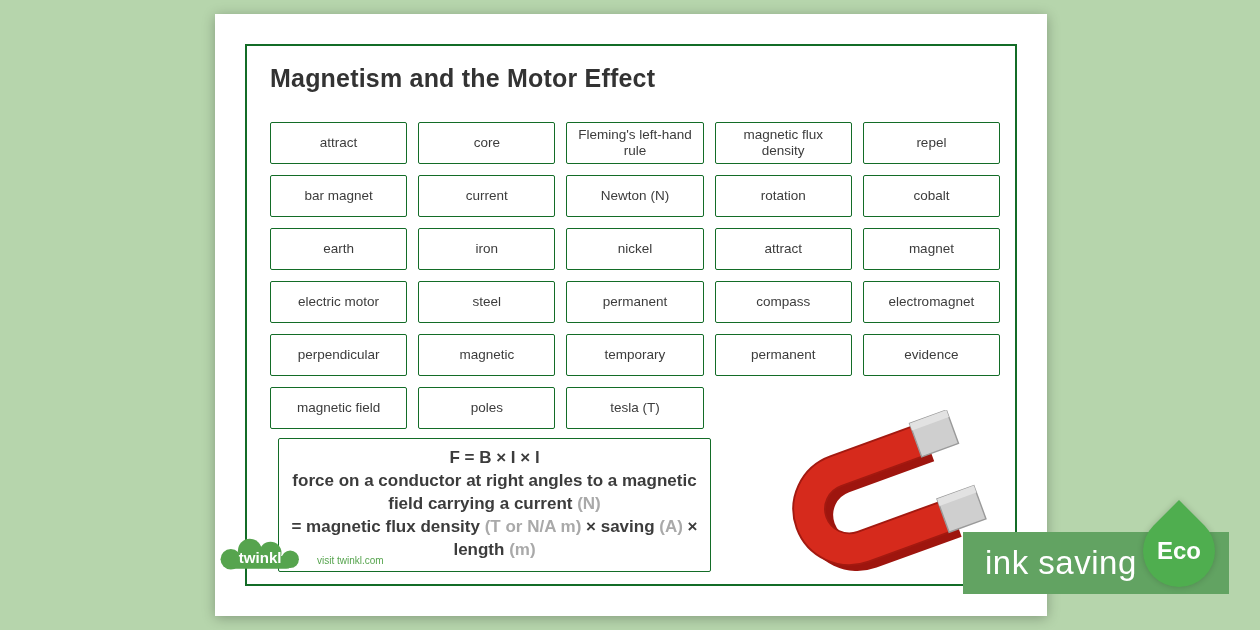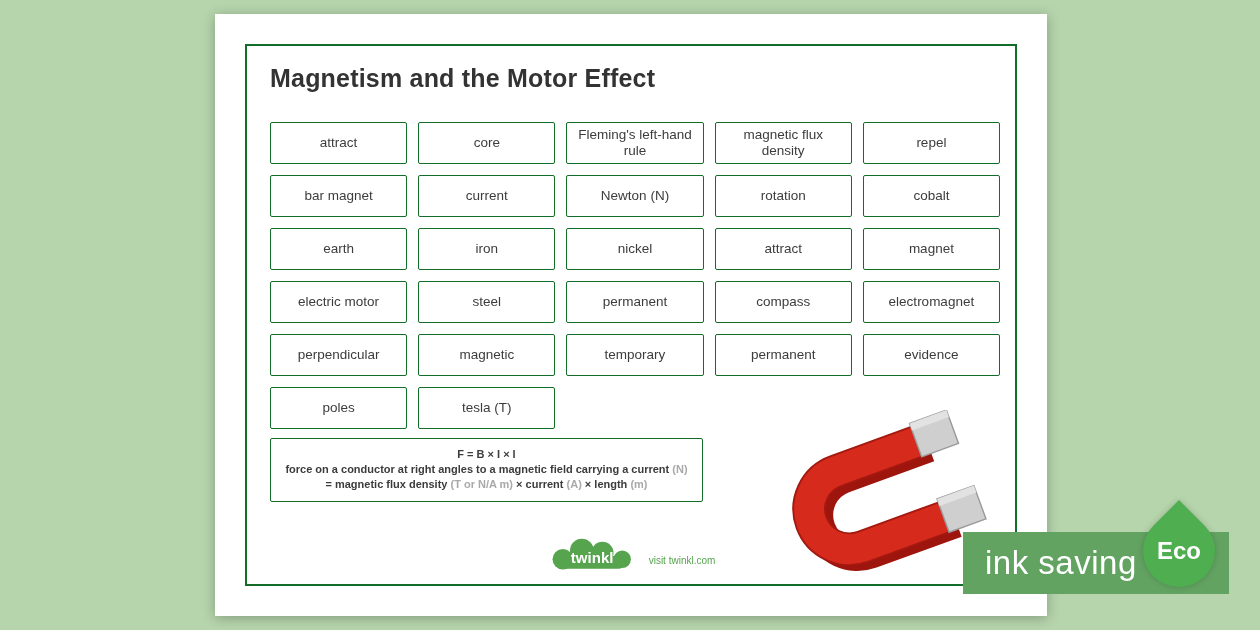--- a/index.html
+++ b/index.html
@@ -50,43 +50,42 @@
     justify-content: center;
     text-align: center;
     font-size: 13.5px;
     line-height: 1.15;
     color: #3c3c3c;
     padding: 3px 8px;
   }
   .cell.bold { font-weight: normal; }
   .formula-box {
     position: absolute;
-    left: 55px; top: 424px;
+    left: 63px; top: 424px;
     width: 433px;
     border: 1.5px solid #136c27;
     border-radius: 2px;
     background: #ffffff;
     padding: 8px 12px 9px;
     text-align: center;
-    font-size: 11px;
+    font-size: 17px;
     font-weight: bold;
     color: #3c3c3c;
     line-height: 1.35;
   }
   .muted { color: #a9a9a9; }
   .magnet {
     position: absolute;
     left: 538px; top: 396px;
     width: 275px; height: 168px;
   }
   .logo-row {
     position: absolute;
     left: 0; right: 0; top: 524px;
     display: flex;
-    justify-content: center;
     align-items: flex-end;
     gap: 7px;
   }
   .logo-tagline {
     color: #56a44e;
     font-size: 10px;
     padding-bottom: 5px;
   }
   .eco-band {
     position: absolute;
@@ -151,28 +150,29 @@
     <div class="cell bold">electric motor</div>
     <div class="cell">steel</div>
     <div class="cell">permanent</div>
     <div class="cell">compass</div>
     <div class="cell">electromagnet</div>
     <div class="cell bold">perpendicular</div>
     <div class="cell">magnetic</div>
     <div class="cell">temporary</div>
     <div class="cell">permanent</div>
     <div class="cell">evidence</div>
+    <div class="cell">magnetic field</div>
     <div class="cell">poles</div>
     <div class="cell bold">tesla (T)</div>
   </div>
 
   <div class="formula-box">
     <div><span>F = B × I × l</span></div>
     <div><span>force on a conductor at right angles to a magnetic field carrying a current </span><span class="muted">(N)</span></div>
-    <div><span>= magnetic flux density </span><span class="muted">(T or N/A m)</span><span> × current </span><span class="muted">(A)</span><span> × length </span><span class="muted">(m)</span></div>
+    <div><span>= magnetic flux density </span><span class="muted">(T or N/A m)</span><span> × saving </span><span class="muted">(A)</span><span> × length </span><span class="muted">(m)</span></div>
   </div>
 
   <div class="magnet">
     <svg viewBox="0 0 250 180" width="275" height="168">
       <g transform="rotate(-20 125 90)">
         <path d="M175 30 L78 30 A60 60 0 0 0 78 150 L175 150 L175 116 L78 116 A26 26 0 0 1 78 64 L175 64 Z" fill="#9e150e" transform="translate(6,9)"></path>
         <path d="M175 30 L78 30 A60 60 0 0 0 78 150 L175 150 L175 116 L78 116 A26 26 0 0 1 78 64 L175 64 Z" fill="#d62a1c" stroke="#a31910" stroke-width="2"></path>
         <rect x="170" y="26" width="42" height="38" fill="#cfcfcf" stroke="#9a9a9a" stroke-width="1.5"></rect>
         <rect x="170" y="112" width="42" height="38" fill="#cfcfcf" stroke="#9a9a9a" stroke-width="1.5"></rect>
         <rect x="170" y="26" width="42" height="8" fill="#e2e2e2"></rect>

